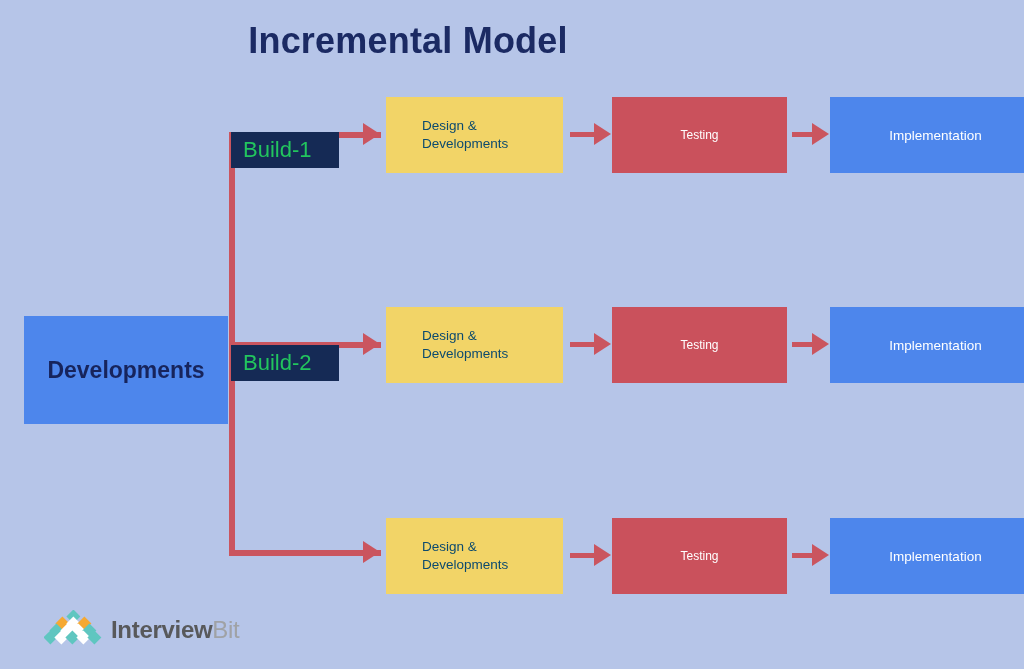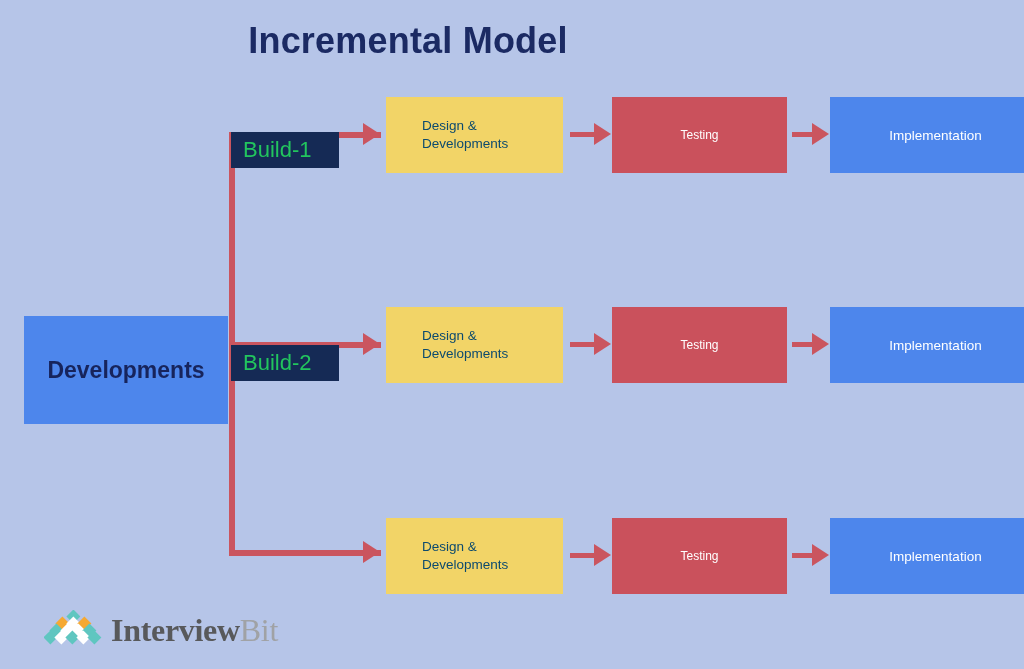--- a/index.html
+++ b/index.html
@@ -158,25 +158,24 @@
     align-items: center;
     height: 48px;
   }
   .logo-mark {
     width: 58px;
     height: 40px;
     position: relative;
     margin-right: 9px;
   }
   .logo-text {
-    font-size: 32px;
+    font-size: 24px;
     font-weight: bold;
     letter-spacing: -0.3px;
     line-height: 1;
-    font-family: Liberation Serif, serif;
   }
   .logo-text .t-interview { color: #58595b; }
   .logo-text .t-bit { color: #a0a2a5; font-weight: normal; }
 </style>
 </head>
 <body>
 
 <div id="canvas">
 
   <div id="page-title">Incremental Model</div>

